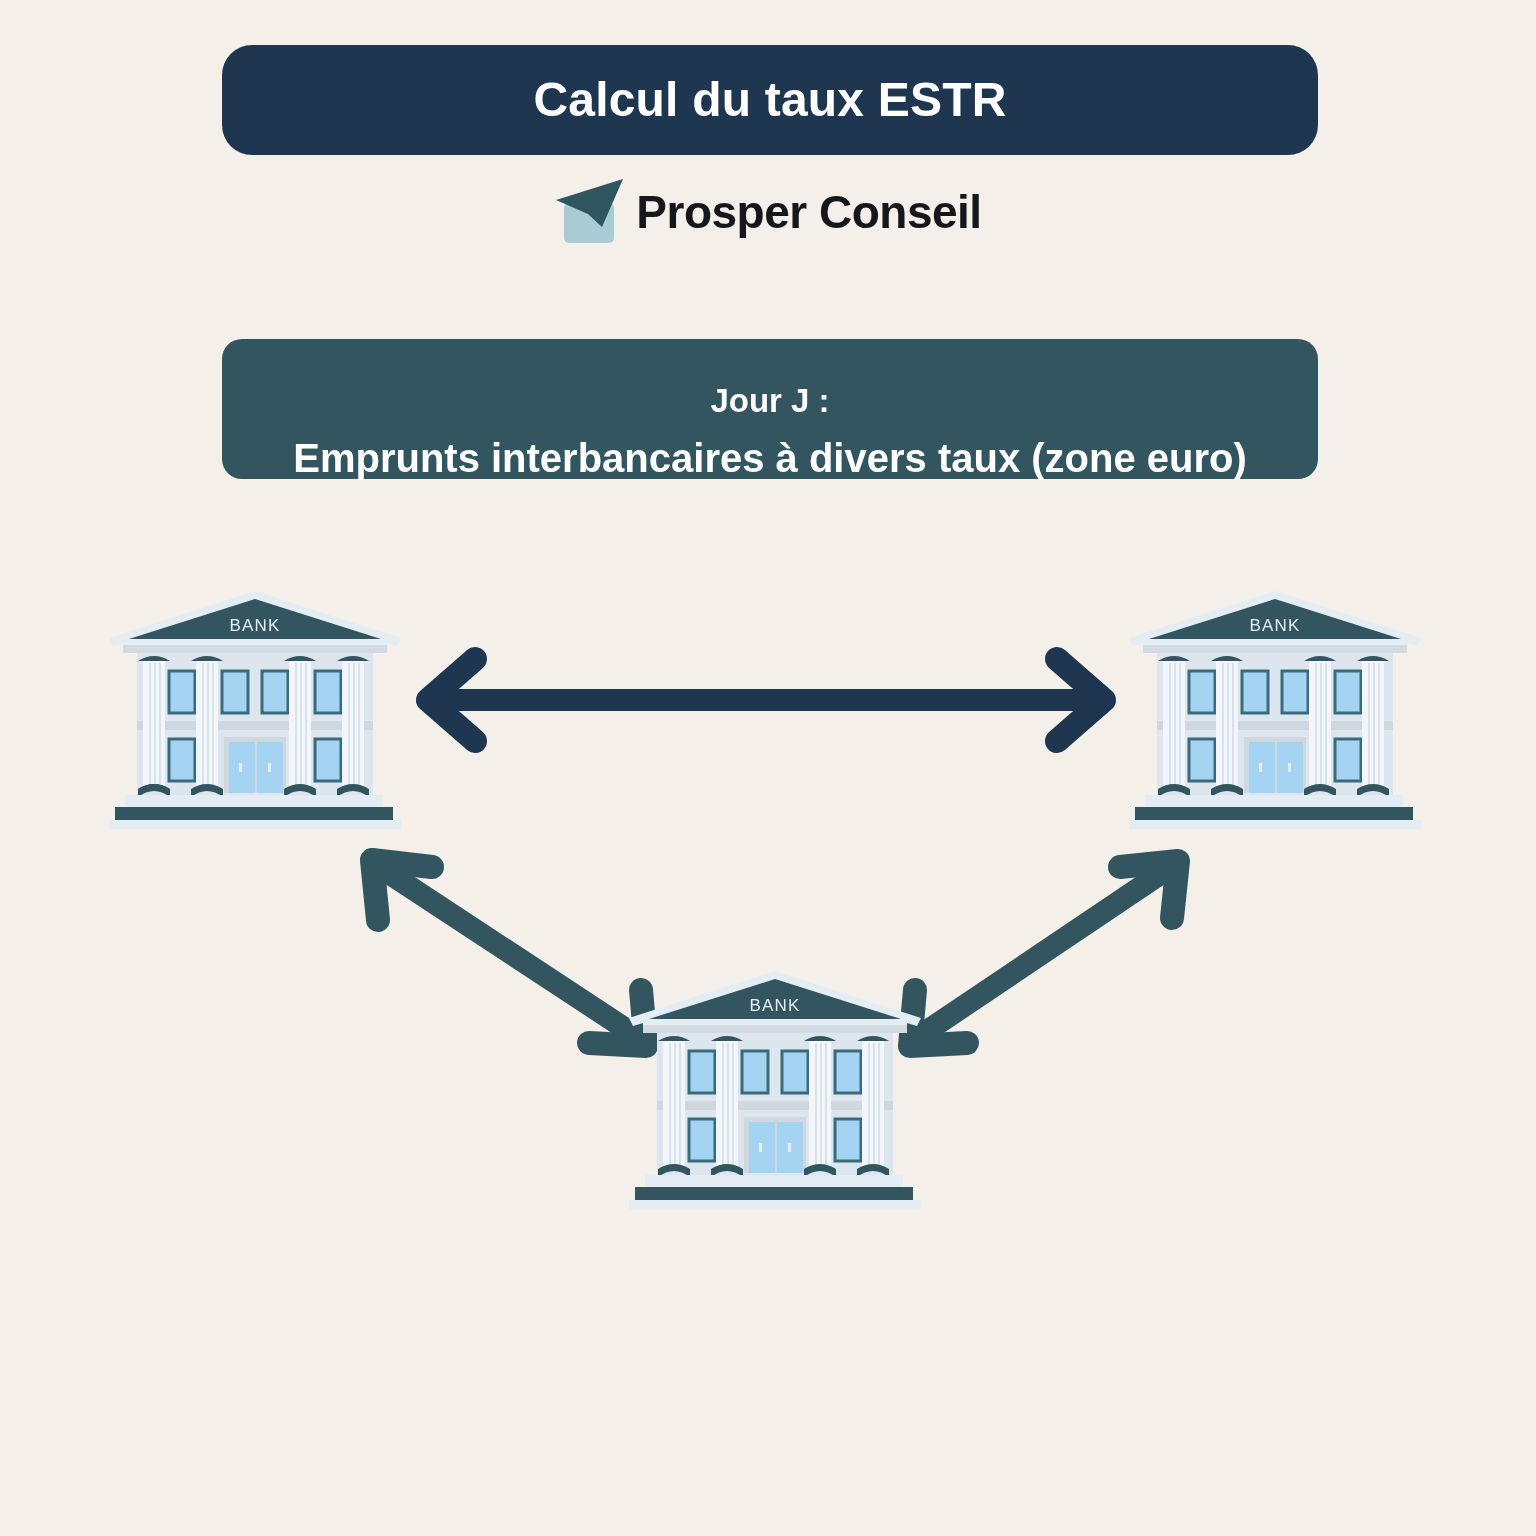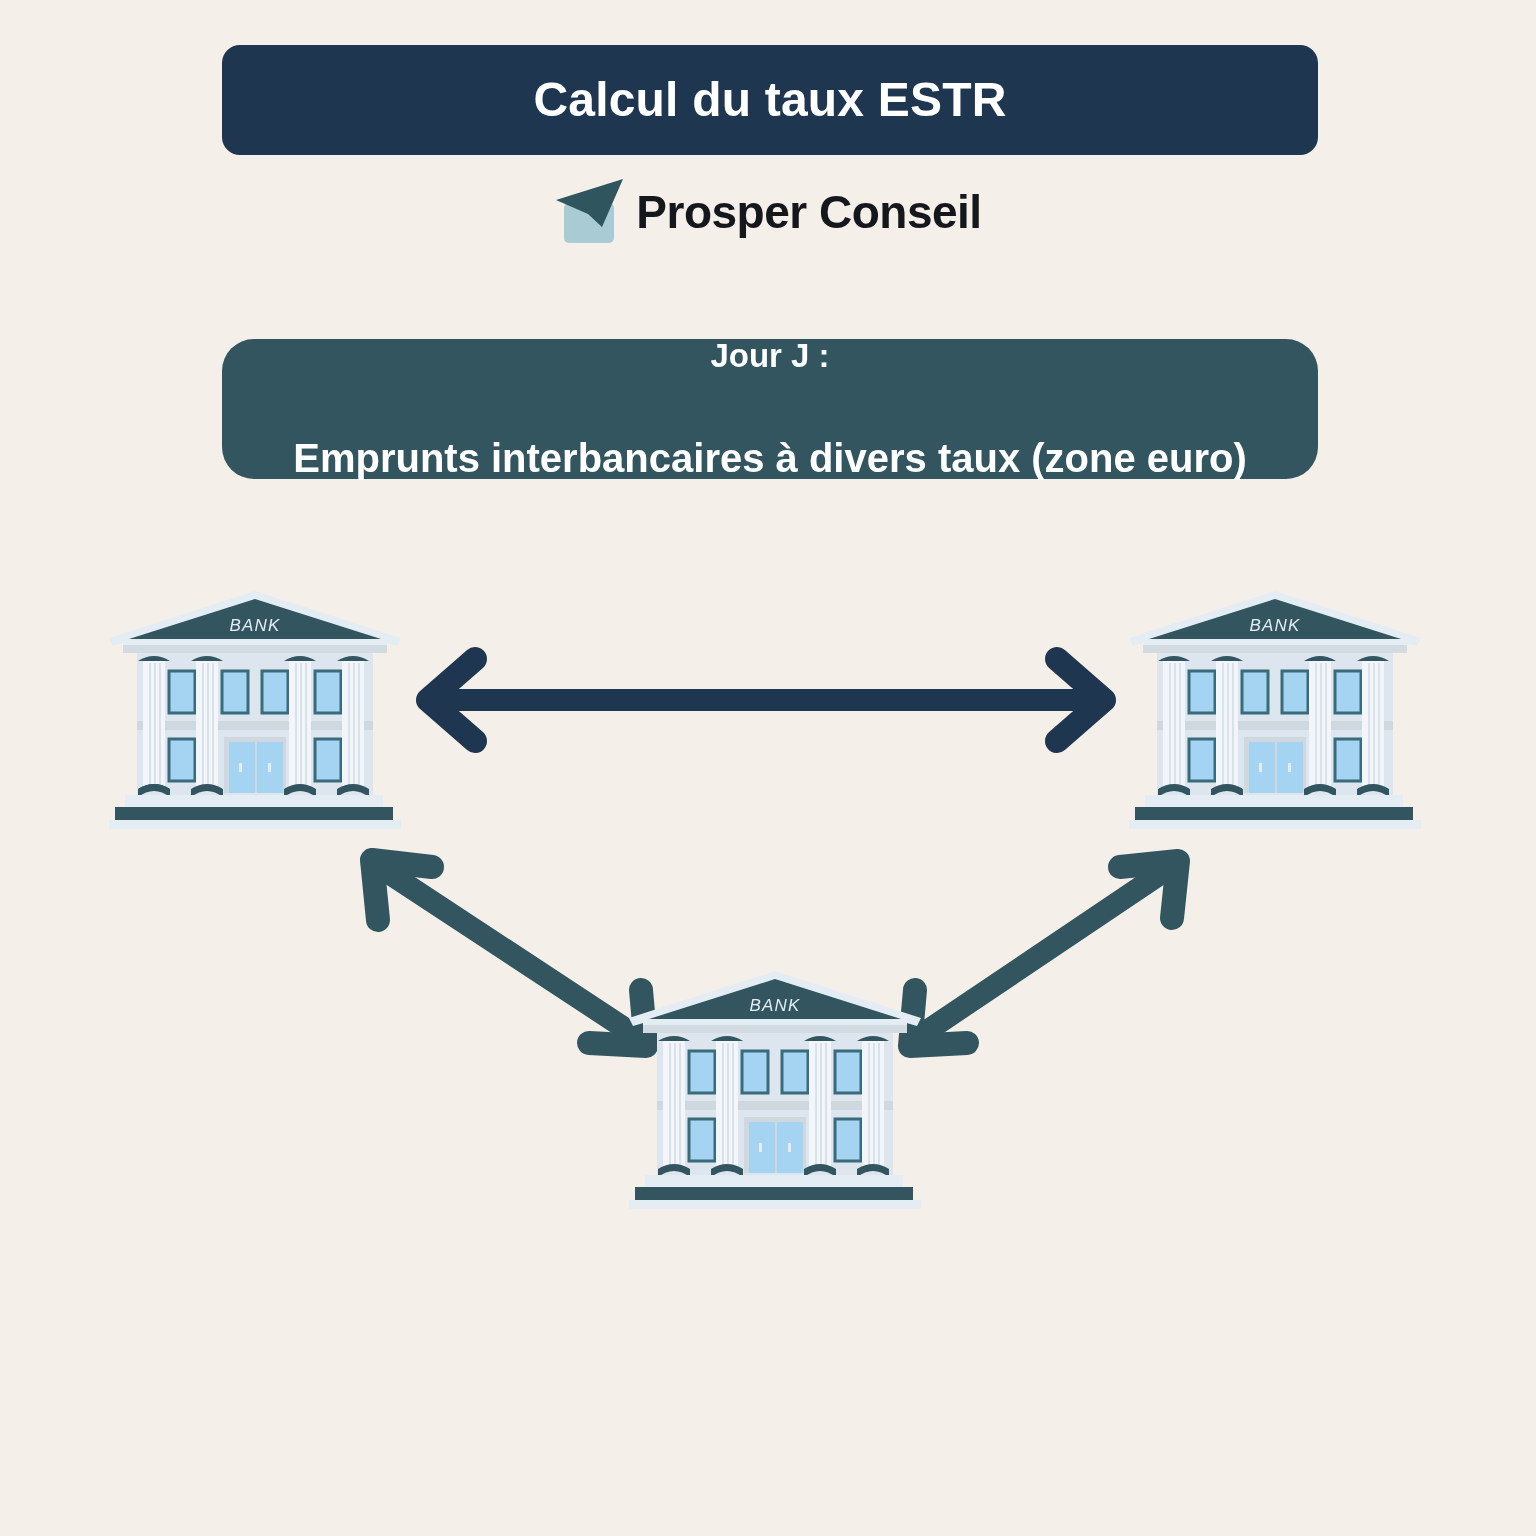--- a/index.html
+++ b/index.html
@@ -9,21 +9,21 @@
     background:#F5EFE9;
     font-family:"Liberation Sans","DejaVu Sans",sans-serif;
     overflow:hidden;
     position:relative;
   }
   .canvas{position:relative;width:1536px;height:1536px;}
 
   
   .title-banner{
     position:absolute;left:222px;top:45px;width:1096px;height:110px;
-    background:#1E3650;border-radius:18px;
+    background:#1E3650;border-radius:30px;
     display:flex;align-items:center;justify-content:center;
   }
   .title-banner .title-text{
     color:#FFFFFF;font-size:48px;font-weight:bold;letter-spacing:0.2px;
     text-align:center;line-height:1;
   }
 
   
   .logo-row{
     position:absolute;left:0;top:172px;width:1536px;height:80px;
@@ -31,37 +31,37 @@
   }
   .logo-mark{position:relative;width:74px;height:70px;flex:0 0 auto;}
   .logo-mark svg{display:block;}
   .logo-text{
     color:#14181C;font-size:46px;font-weight:bold;letter-spacing:-0.5px;
     line-height:1;white-space:nowrap;
   }
 
   
   .teal-banner{
-    position:absolute;background:#32555F;border-radius:32px;
-    display:flex;flex-direction:column;align-items:center;justify-content:space-between;
+    position:absolute;background:#32555F;border-radius:20px;
+    display:flex;flex-direction:column;align-items:center;justify-content:flex-end;
     box-sizing:border-box;
   }
   .teal-banner .line{
     color:#FFFFFF;font-weight:bold;text-align:center;line-height:1.05;
   }
   .banner-top{left:222px;top:339px;width:1096px;height:140px;}
   .banner-top .l1{font-size:33px;margin-bottom:18px;}
   .banner-top .l2{font-size:40px;}
 
   .banner-bottom{left:208px;top:1272px;width:1106px;height:143px;}
   .banner-bottom .l1{font-size:33px;margin-bottom:18px;}
   .banner-bottom .l2{font-size:35px;}
 
   
-  .bank{position:absolute;font-style:italic;}
+  .bank{position:absolute;}
   .bank svg{display:block;}
   .bank-left{left:105px;top:583px;width:300px;height:253px;}
   .bank-right{left:1125px;top:583px;width:300px;height:253px;}
   .bank-center{left:625px;top:963px;width:300px;height:253px;}
 
   
   .arrow-layer{position:absolute;left:0;top:0;width:1536px;height:1536px;pointer-events:none;}
 </style>
 </head>
 <body style="background: rgb(245, 239, 233);">

